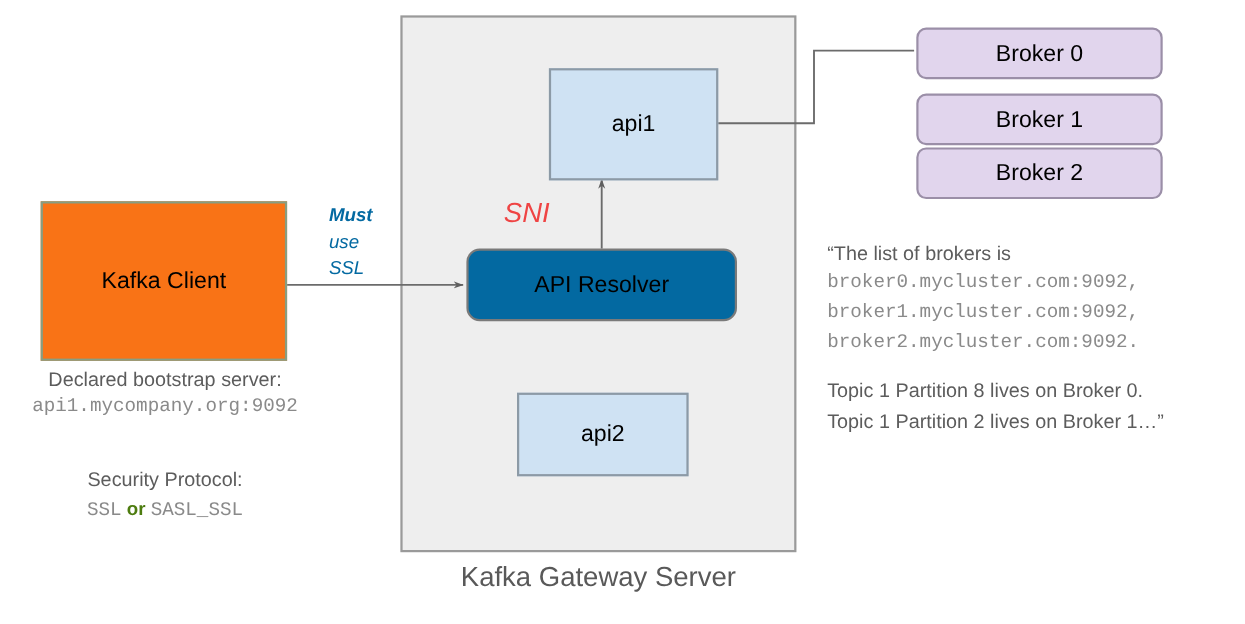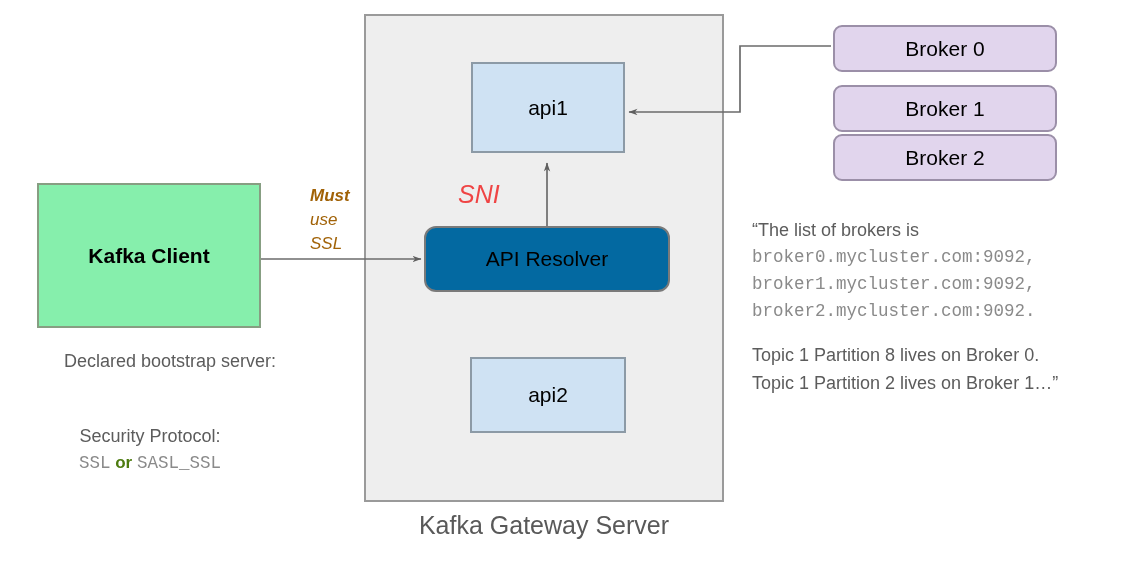--- a/index.html
+++ b/index.html
@@ -54,21 +54,21 @@
     font-size: 25px;
     color: #595959;
     white-space: nowrap;
   }
 
   
   .api-box {
     background: #cfe2f3;
     border: 2px solid #8c9aa6;
   }
-  #api1-box { left: 471px; top: 62px; width: 154px; height: 91px; }
+  #api1-box { left: 499px; top: 62px; width: 154px; height: 102px; }
   #api2-box { left: 470px; top: 357px; width: 156px; height: 76px; }
 
   
   #api-resolver-box {
     left: 424px;
     top: 226px;
     width: 246px;
     height: 66px;
     background: #0369a1;
     border: 2px solid #7a7a7a;
@@ -84,47 +84,45 @@
     color: #ef4444;
     white-space: nowrap;
   }
 
   
   #kafka-client-box {
     left: 37px;
     top: 183px;
     width: 224px;
     height: 145px;
-    background: #86efac;
+    background: #f97316;
     border: 2px solid #82b366;
     border-color: #879e82;
-    font-weight: bold;
   }
 
   
   #must-use-ssl {
     left: 299px;
     top: 184px;
     font-size: 17px;
     font-style: italic;
-    color: #a16207;
+    color: #0369a1;
     line-height: 1.42;
     white-space: nowrap;
-    margin-left: 11px;
   }
   #must-use-ssl .strong { font-weight: bold; display: block; }
   #must-use-ssl .plain { font-weight: normal; display: block; }
 
   
   .caption-block {
     text-align: center;
     color: #5c5c5c;
     white-space: nowrap;
   }
-  #bootstrap-caption { left: 0px; top: 348px; width: 300px; padding-left: 20px; }
+  #bootstrap-caption { left: 0px; top: 332px; width: 300px; }
   #security-caption  { left: 0px; top: 423px; width: 300px; }
   .cap-line { font-size: 18px; line-height: 1.45; }
   .mono {
     font-family: "Liberation Mono", monospace;
     font-size: 17.5px;
     color: #8a8a8a;
     letter-spacing: 0px;
   }
   .cap-or {
     font-family: "Liberation Sans", sans-serif;
@@ -209,20 +207,21 @@
   </div>
 
   <div class="abs" id="must-use-ssl">
     <span class="strong">Must</span>
     <span class="plain">use</span>
     <span class="plain">SSL</span>
   </div>
 
   <div class="abs caption-block" id="bootstrap-caption">
     <div class="cap-line">Declared bootstrap server:</div>
+    <div class="cap-line mono">api1.mycompany.org:9092</div>
   </div>
 
   <div class="abs caption-block" id="security-caption">
     <div class="cap-line">Security Protocol:</div>
     <div class="cap-line">
       <span class="mono">SSL</span><span class="cap-or"> or </span><span class="mono">SASL_SSL</span>
     </div>
   </div>
 
   <div class="abs node api-box" id="api1-box">

